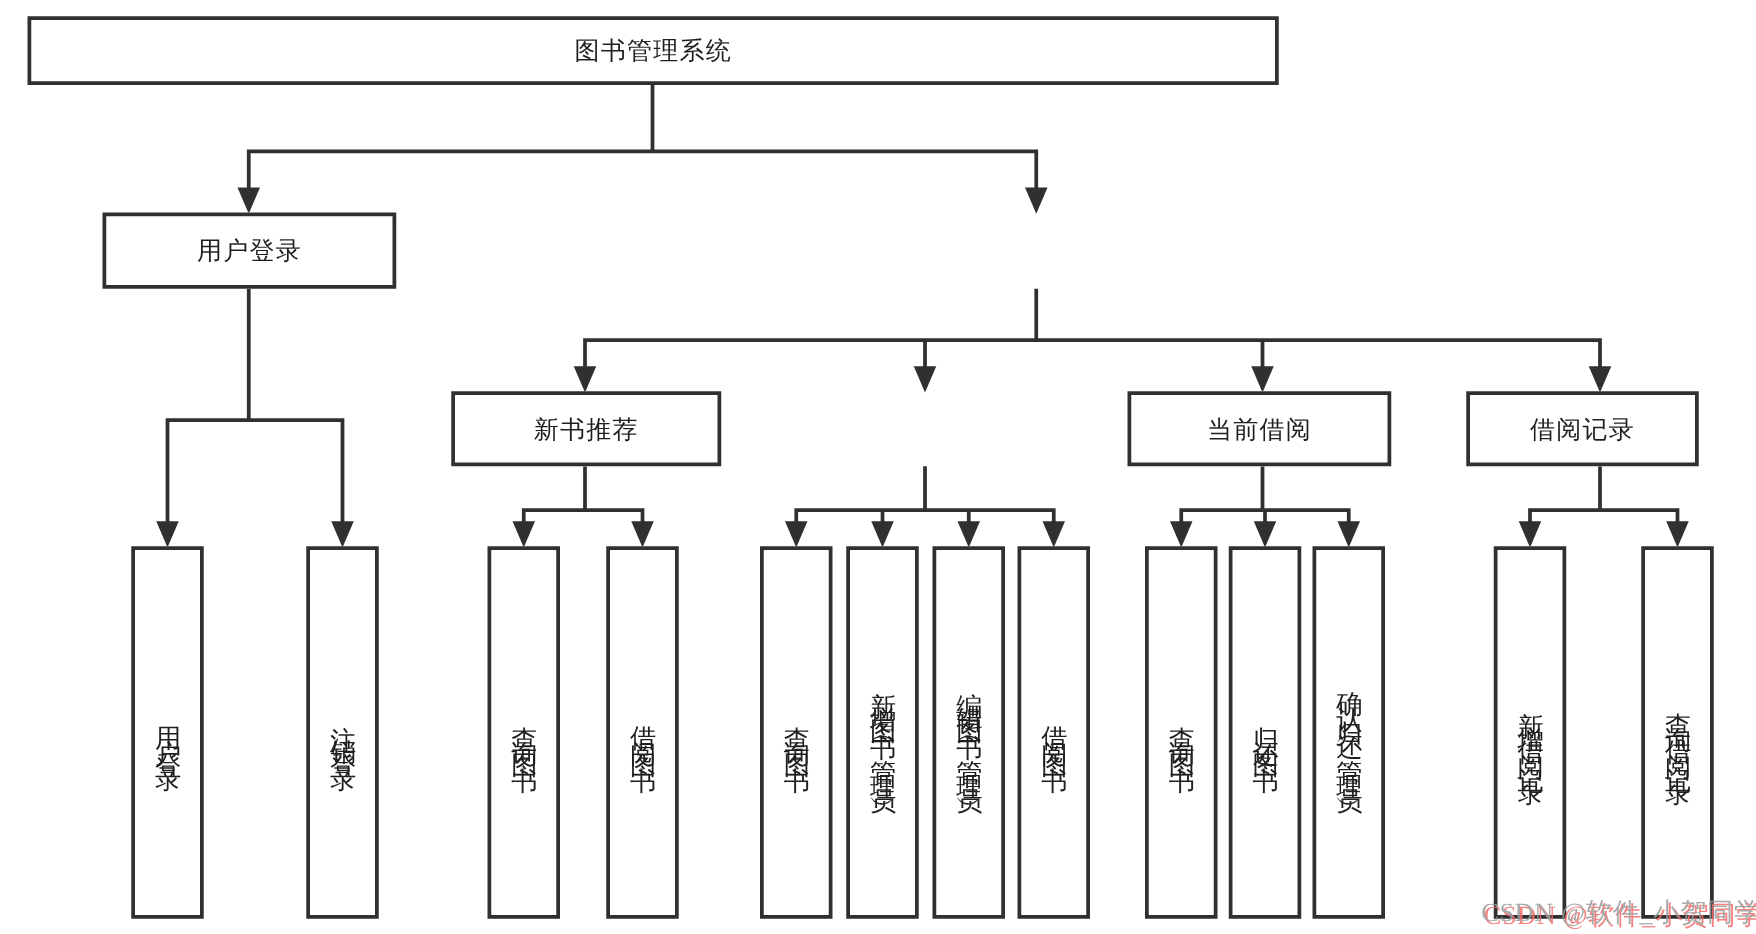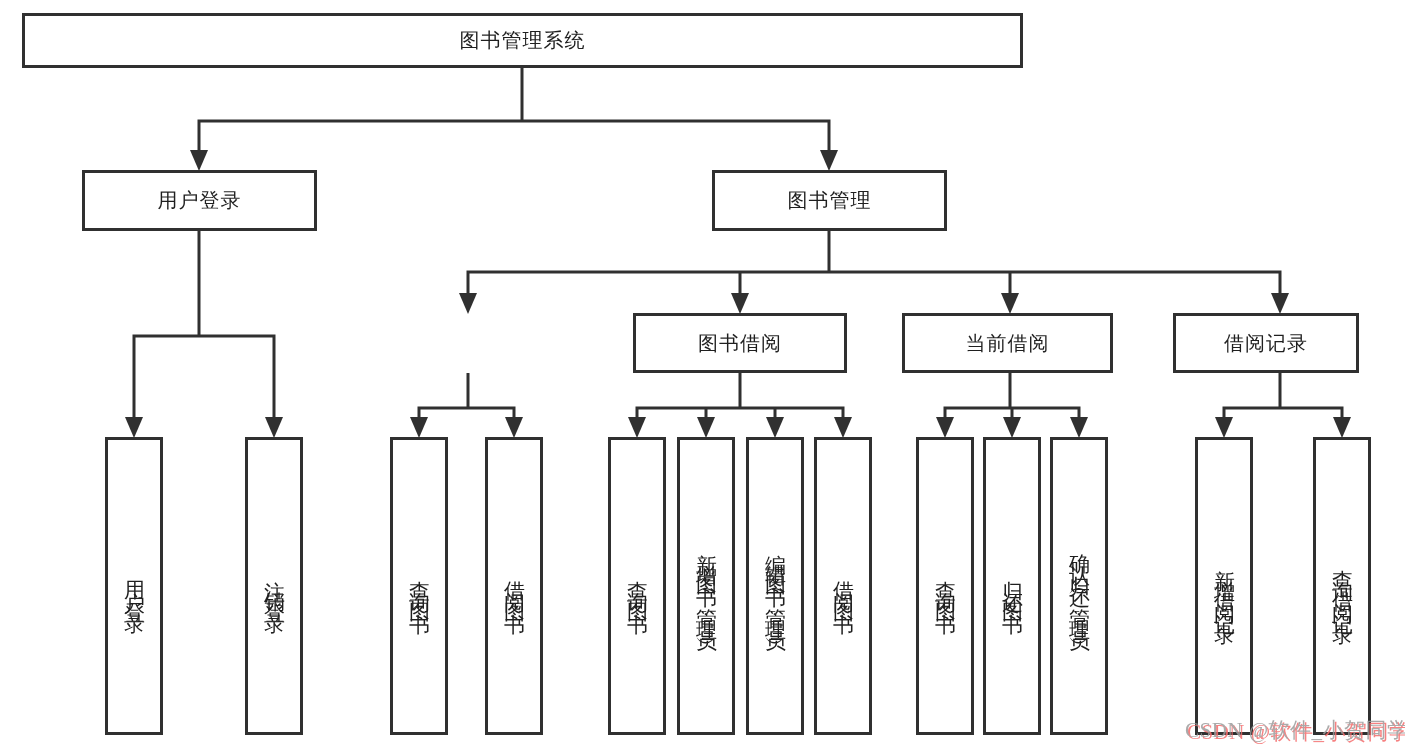--- a/index.html
+++ b/index.html
@@ -92,26 +92,23 @@
     <polygon class="ah" points="1333,417 1351,417 1342,438"></polygon>
   </svg>
 
   <div class="node" style="left:22px;top:13px;width:1001px;height:55px">
     <span>图书管理系统</span>
   </div>
 
   <div class="node" style="left:82px;top:170px;width:235px;height:61px">
     <span>用户登录</span>
   </div>
-  <div class="node" style="left:712px;top:170px;width:235px;height:61px">
-    <span>图书管理</span>
-  </div>
 
-  <div class="node" style="left:633px;top:313px;width:214px;height:60px">
-    <span>图书借阅</span>
+  <div class="node" style="left:361px;top:313px;width:216px;height:60px">
+    <span>新书推荐</span>
   </div>
   <div class="node" style="left:902px;top:313px;width:211px;height:60px">
     <span>当前借阅</span>
   </div>
   <div class="node" style="left:1173px;top:313px;width:186px;height:60px">
     <span>借阅记录</span>
   </div>
 
   <div class="node v" style="left:105px;top:437px;width:58px;height:298px">
     <span>用户登录</span>

